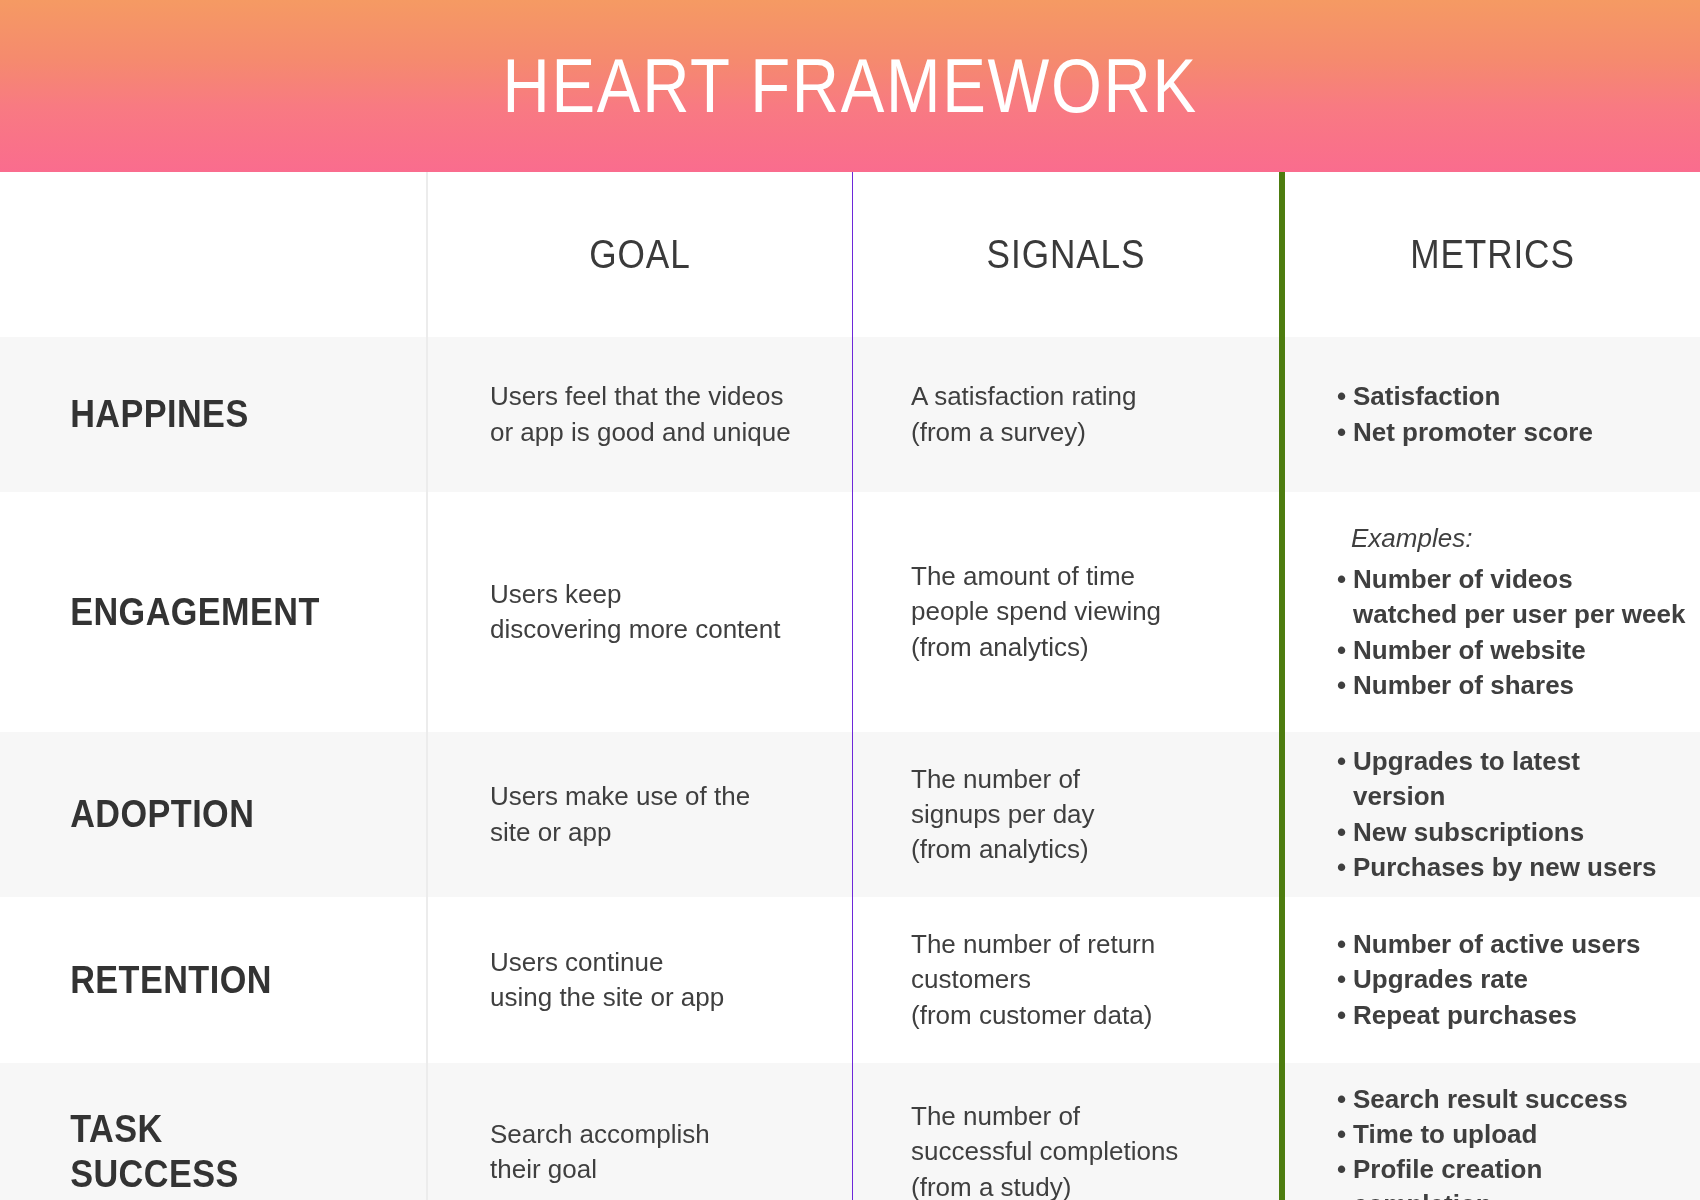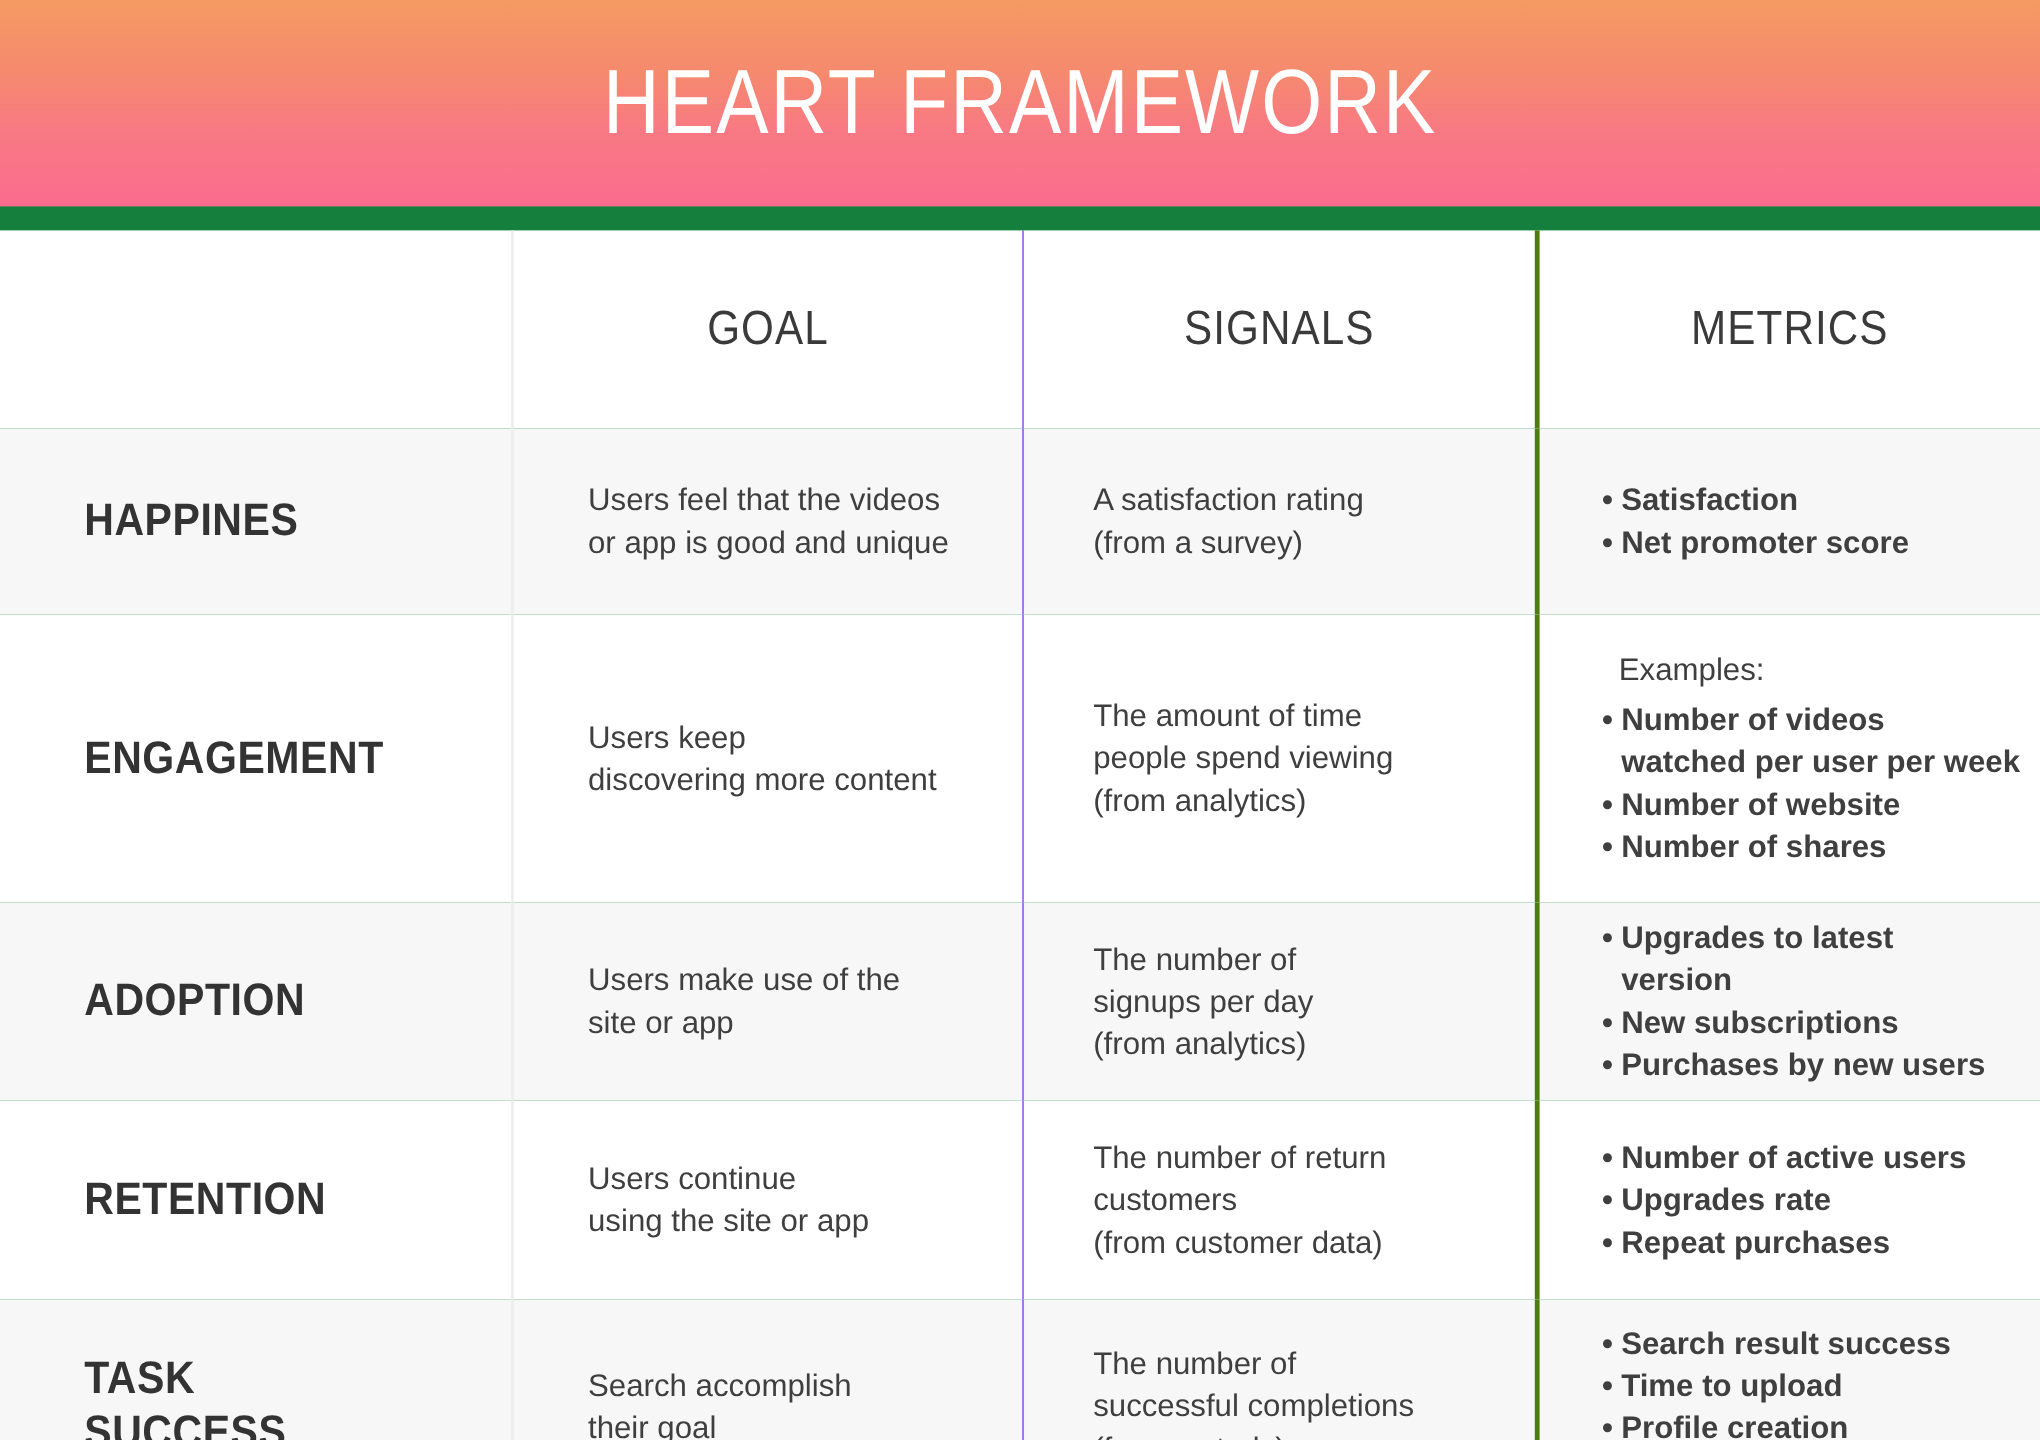--- a/index.html
+++ b/index.html
@@ -63,24 +63,24 @@
   .cell {
     box-sizing: border-box;
     position: relative;
     display: flex;
     flex-direction: column;
     justify-content: center;
   }
   .col-dim     { width: 426px; }
   .col-goal    { width: 426px; border-left: 2px solid #ececec; }
   .col-signals { width: 427px; border-left: 1px solid #6d28d9; }
-  .col-metrics { width: 421px; border-left: 4px solid #4d7c0f; }
-
-  
-  .row-head { height: 165px; background: #ffffff; margin-top: 20px; }
+  .col-metrics { width: 421px; border-left: 6px solid #4d7c0f; }
+
+  
+  .row-head { height: 165px; background: #ffffff; }
   .head-label {
     width: 100%;
     text-align: center;
     color: #3a3a3a;
     font-size: 40px;
     font-weight: 400;
     letter-spacing: 1px;
     transform: scaleX(0.88);
     font-family: "Liberation Sans", sans-serif;
   }
@@ -113,20 +113,21 @@
     padding-left: 58px;
     padding-right: 20px;
   }
   .metrics-wrap {
     padding-left: 52px;
     padding-right: 14px;
   }
   .metrics-examples {
     padding-left: 14px;
     margin-bottom: 6px;
+    font-style: italic;
   }
   .bullet-list {
     margin: 0;
     padding: 0;
     list-style: none;
     font-weight: bold;
   }
   .bullet-list li {
     position: relative;
     padding-left: 16px;

